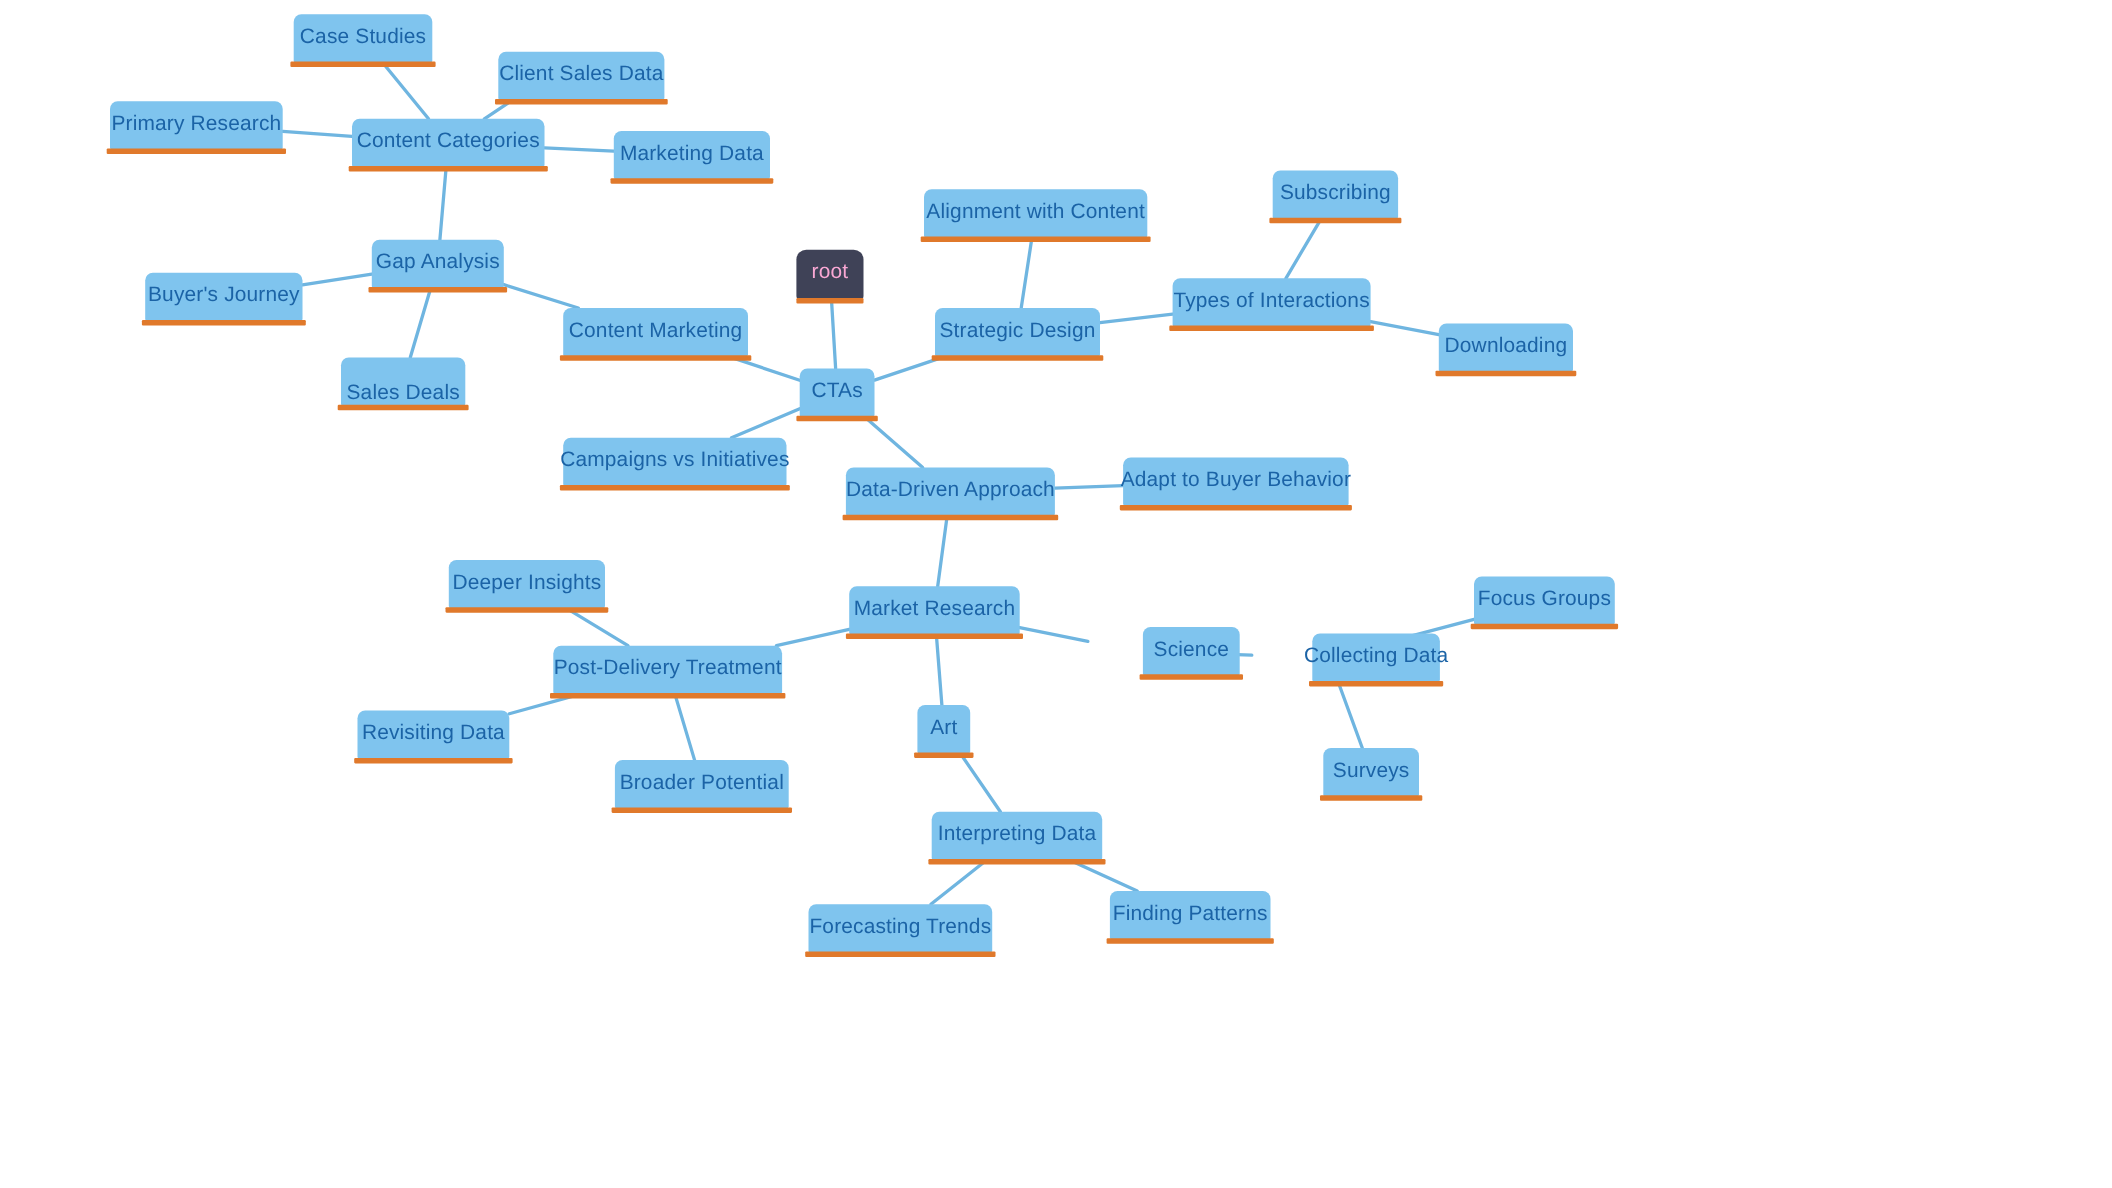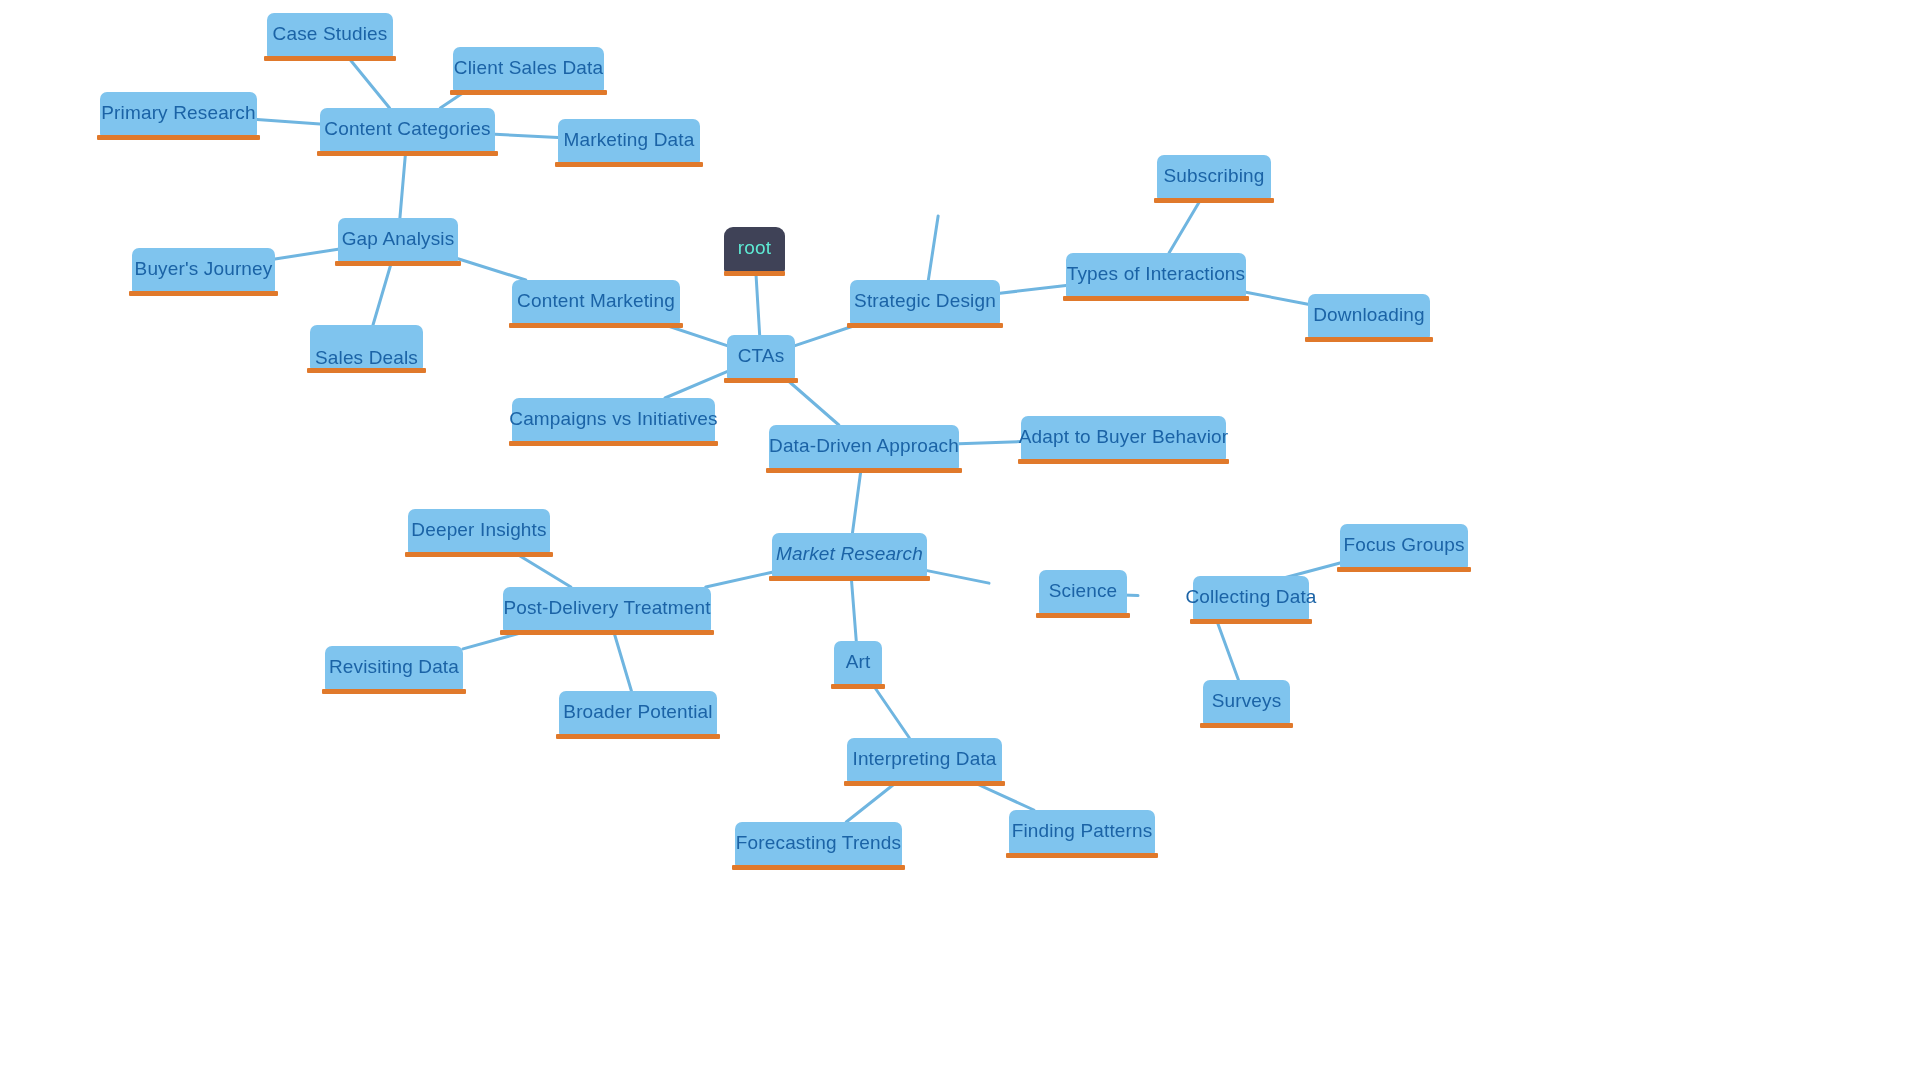--- a/index.html
+++ b/index.html
@@ -48,21 +48,21 @@
     position:absolute;
     left:-3px;
     right:-3px;
     bottom:-4px;
     height:5px;
     background:#E0792B;
     border-radius:1px;
   }
   .node.root{
     background:#3f4257;
-    color:#5eead4;
+    color:#f9a8d4;
     border-radius:9px 9px 3px 3px;
   }
   .node.root::after{
     left:0px;right:0px;
   }
 </style>
 </head>
 <body>
 
 <div id="mindmap">
@@ -132,36 +132,39 @@
       </div>
       <div class="node" style="left: 310px; top: 325px; width: 113px; height: 44px; align-items: flex-end;">
         <span class="lbl">Sales Deals</span>
       </div>
       <div class="node" style="left: 512px; top: 398px; width: 203px; height: 44px;">
         <span class="lbl">Campaigns vs Initiatives</span>
       </div>
       <div class="node" style="left: 850px; top: 280px; width: 150px; height: 44px;">
         <span class="lbl">Strategic Design</span>
       </div>
+      <div class="node" style="left: 840px; top: 172px; width: 203px; height: 44px;">
+        <span class="lbl">Alignment with Content</span>
+      </div>
       <div class="node" style="left: 1066px; top: 253px; width: 180px; height: 44px;">
         <span class="lbl">Types of Interactions</span>
       </div>
       <div class="node" style="left: 1157px; top: 155px; width: 114px; height: 44px;">
         <span class="lbl">Subscribing</span>
       </div>
       <div class="node" style="left: 1308px; top: 294px; width: 122px; height: 44px;">
         <span class="lbl">Downloading</span>
       </div>
       <div class="node" style="left: 769px; top: 425px; width: 190px; height: 44px;">
         <span class="lbl">Data-Driven Approach</span>
       </div>
       <div class="node" style="left: 1021px; top: 416px; width: 205px; height: 44px;">
         <span class="lbl">Adapt to Buyer Behavior</span>
       </div>
-      <div class="node" style="left: 772px; top: 533px; width: 155px; height: 44px; font-style: italic;">
+      <div class="node" style="left: 772px; top: 533px; width: 155px; height: 44px;">
         <span class="lbl">Market Research</span>
       </div>
       <div class="node" style="left: 503px; top: 587px; width: 208px; height: 44px;">
         <span class="lbl">Post-Delivery Treatment</span>
       </div>
       <div class="node" style="left: 408px; top: 509px; width: 142px; height: 44px;">
         <span class="lbl">Deeper Insights</span>
       </div>
       <div class="node" style="left: 325px; top: 646px; width: 138px; height: 44px;">
         <span class="lbl">Revisiting Data</span>

